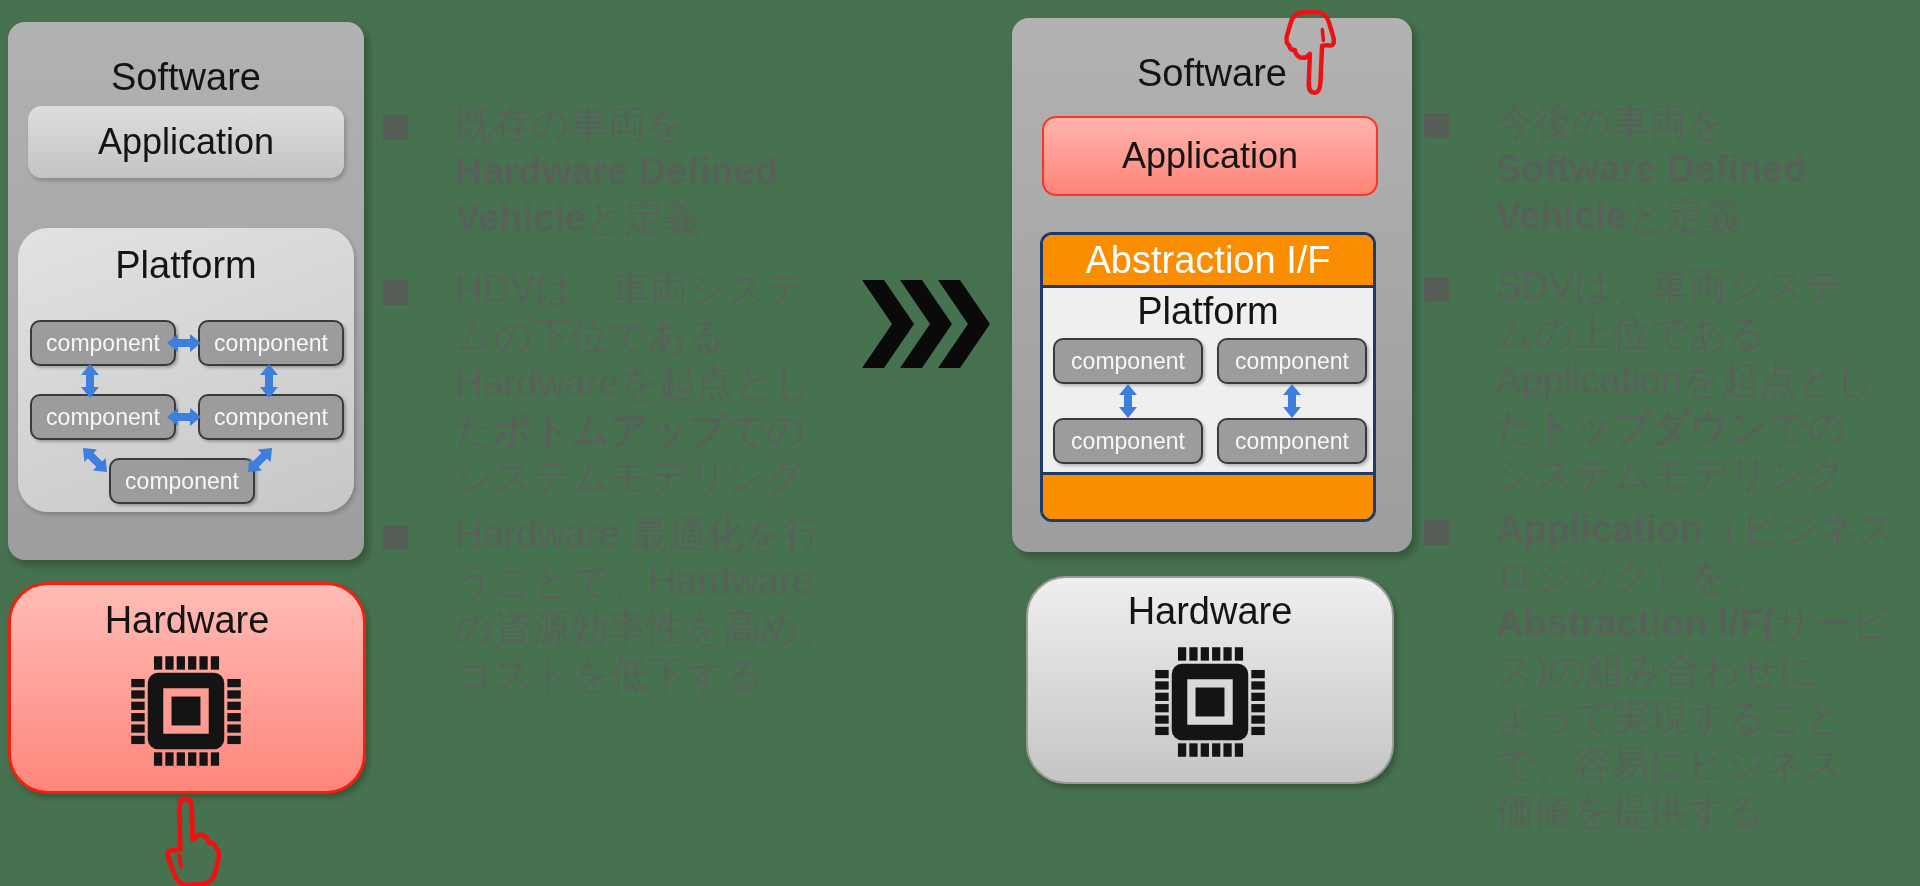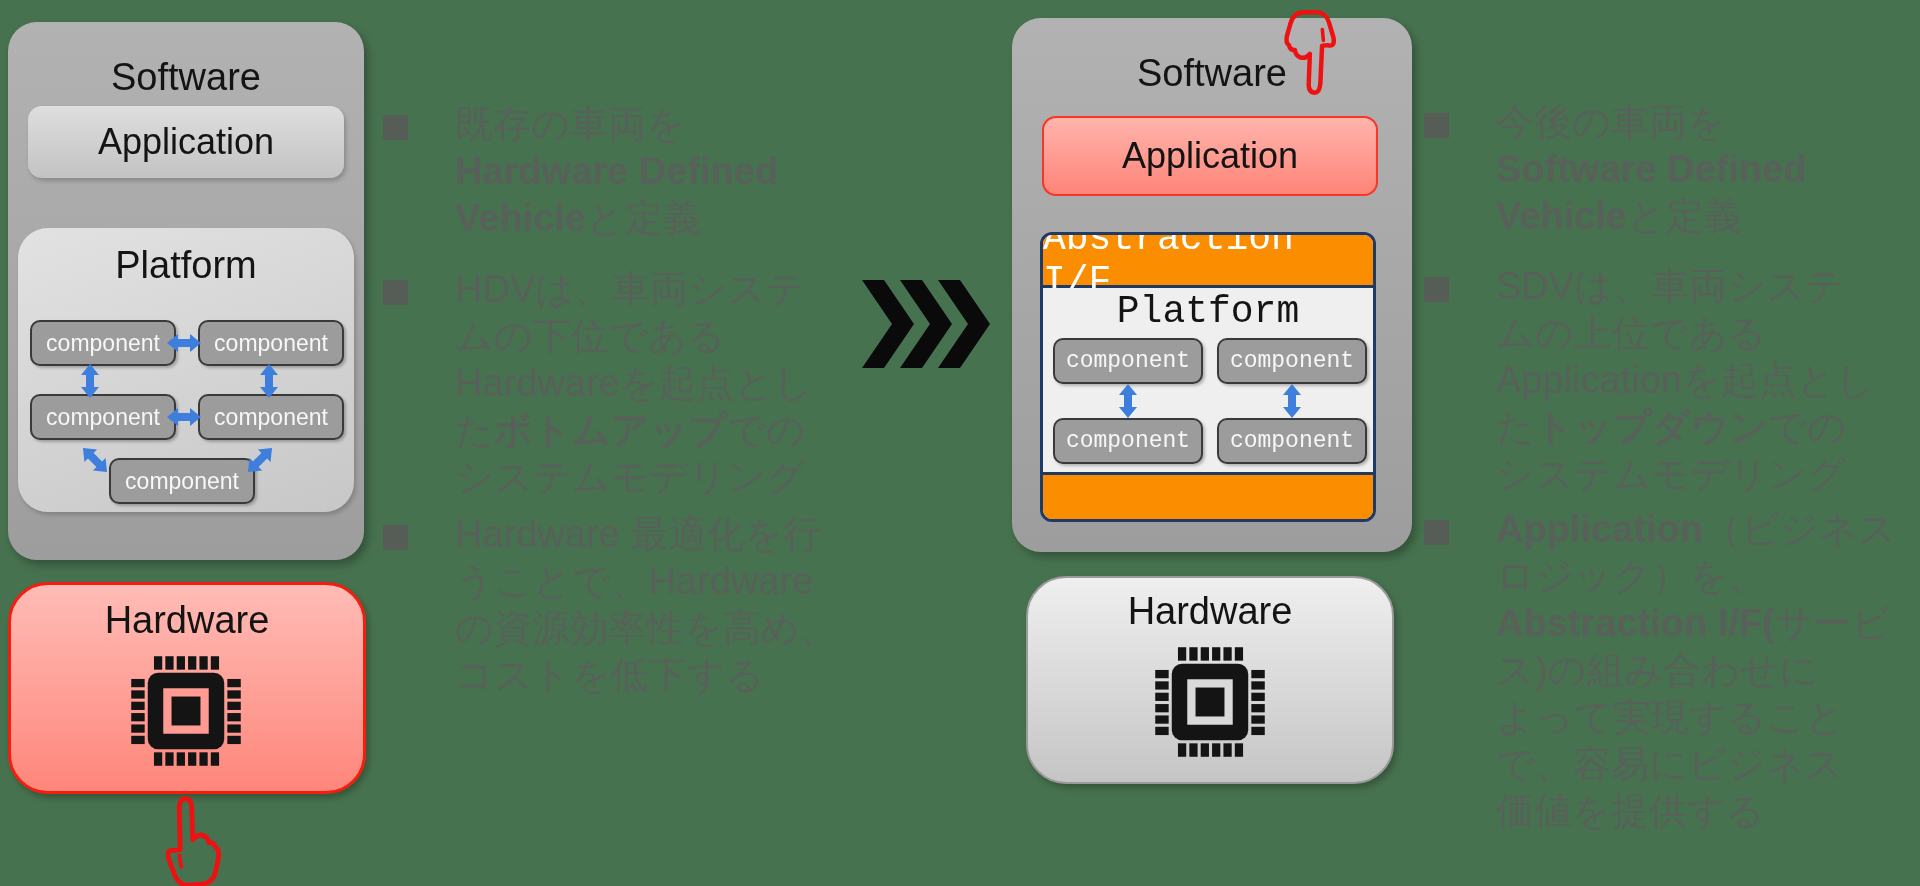--- a/index.html
+++ b/index.html
@@ -1,21 +1,21 @@
 <!DOCTYPE html>
 <html><head>
 <meta charset="utf-8">
 <style>
   html,body{margin:0;padding:0;}
   body{width:1920px;height:886px;position:relative;overflow:hidden;
        background:#47724F;font-family:"Liberation Sans", sans-serif;}
   .abs{position:absolute;}
   
   .gray-container{background:linear-gradient(180deg,#b2b2b2,#9d9d9d);
-      border-radius:29px;box-shadow:4px 5px 8px rgba(0,0,0,.28);}
+      border-radius:17px;box-shadow:4px 5px 8px rgba(0,0,0,.28);}
   .box-title{position:absolute;left:0;right:0;text-align:center;
       font-size:38px;color:#141414;}
   
   .app-gray{background:linear-gradient(180deg,#dedede,#c3c3c3);
       border-radius:14px;display:flex;align-items:center;justify-content:center;
       font-size:36px;color:#141414;box-shadow:2px 3px 4px rgba(0,0,0,.2);}
   .app-red{background:linear-gradient(180deg,#ffb4ac,#fe8478);
       border:2.5px solid #f93527;border-radius:14px;display:flex;align-items:center;
       justify-content:center;font-size:36px;color:#141414;}
   .platform-box{background:linear-gradient(160deg,#e2e2e2,#c7c7c7);
@@ -145,21 +145,21 @@
   </svg>
 <svg class="chev" style="left:938px;top:280px;" viewBox="0 0 52 88">
   <path d="M0,0 L22,0 L52,44 L22,88 L0,88 L30,44 Z" fill="#0A0A0A"></path>
   </svg>
 
 <div class="abs gray-container" style="left:1012px;top:18px;width:400px;height:534px;">
   <div class="box-title" style="top:34px;">Software</div>
 
   <div class="abs app-red" style="left:30px;top:98px;width:332px;height:76px;">Application</div>
 
-  <div class="abs abst" style="left:28px;top:214px;width:336px;height:290px;box-sizing:border-box;font-family:Liberation Mono, monospace;">
+  <div class="abs abst" style="left:28px;top:214px;width:336px;height:290px;box-sizing:border-box;">
     <div class="abst-head">Abstraction I/F</div>
     <div class="abst-mid">
       <div class="box-title" style="top:2px;">Platform</div>
       <div class="abs component" style="left:10px;top:50px;width:150px;height:46px;">component</div>
       <div class="abs component" style="left:174px;top:50px;width:150px;height:46px;">component</div>
       <div class="abs component" style="left:10px;top:130px;width:150px;height:46px;">component</div>
       <div class="abs component" style="left:174px;top:130px;width:150px;height:46px;">component</div>
       <div class="arrow r90" style="left:67px;top:102px;">
         <svg viewBox="0 0 36 22">
             <polygon points="1,11 12,2 12,7 24,7 24,2 35,11 24,20 24,15 12,15 12,20" fill="#3E7EDC"></polygon>

